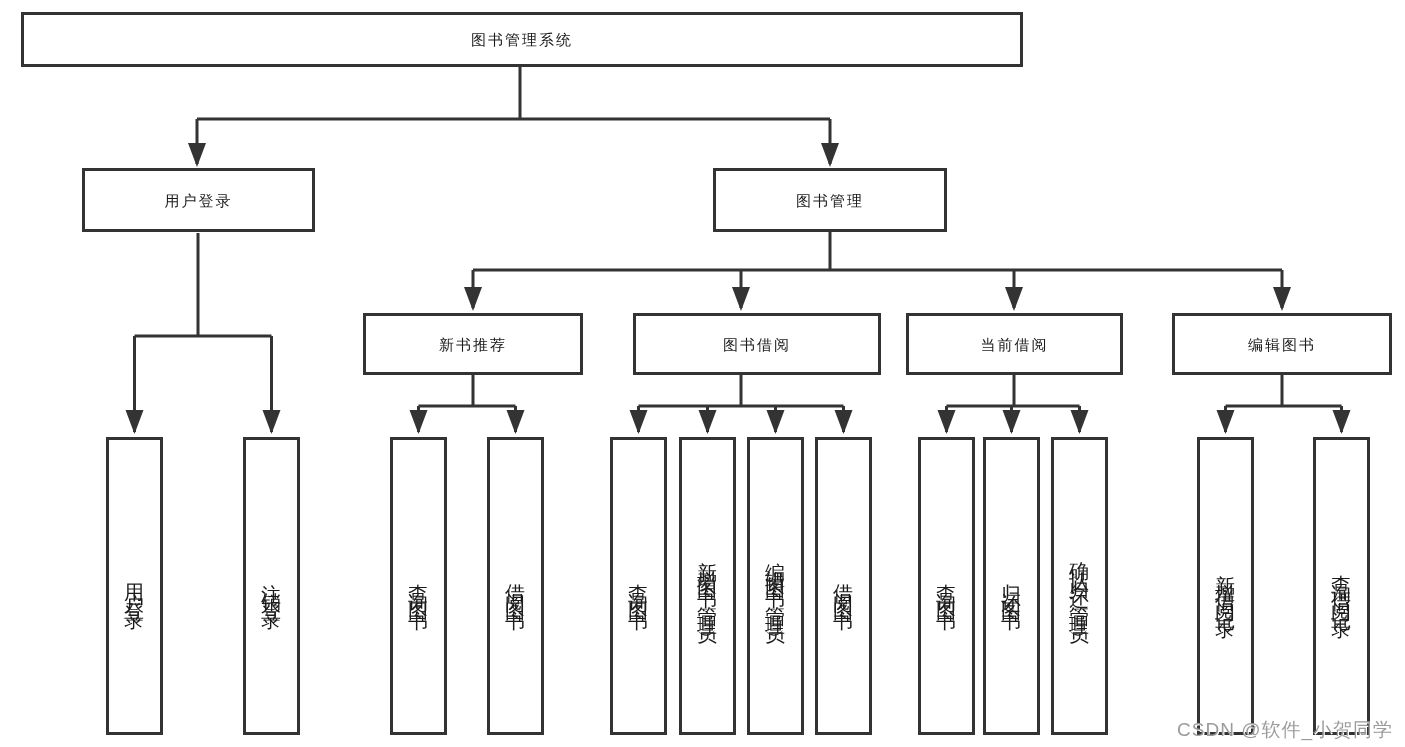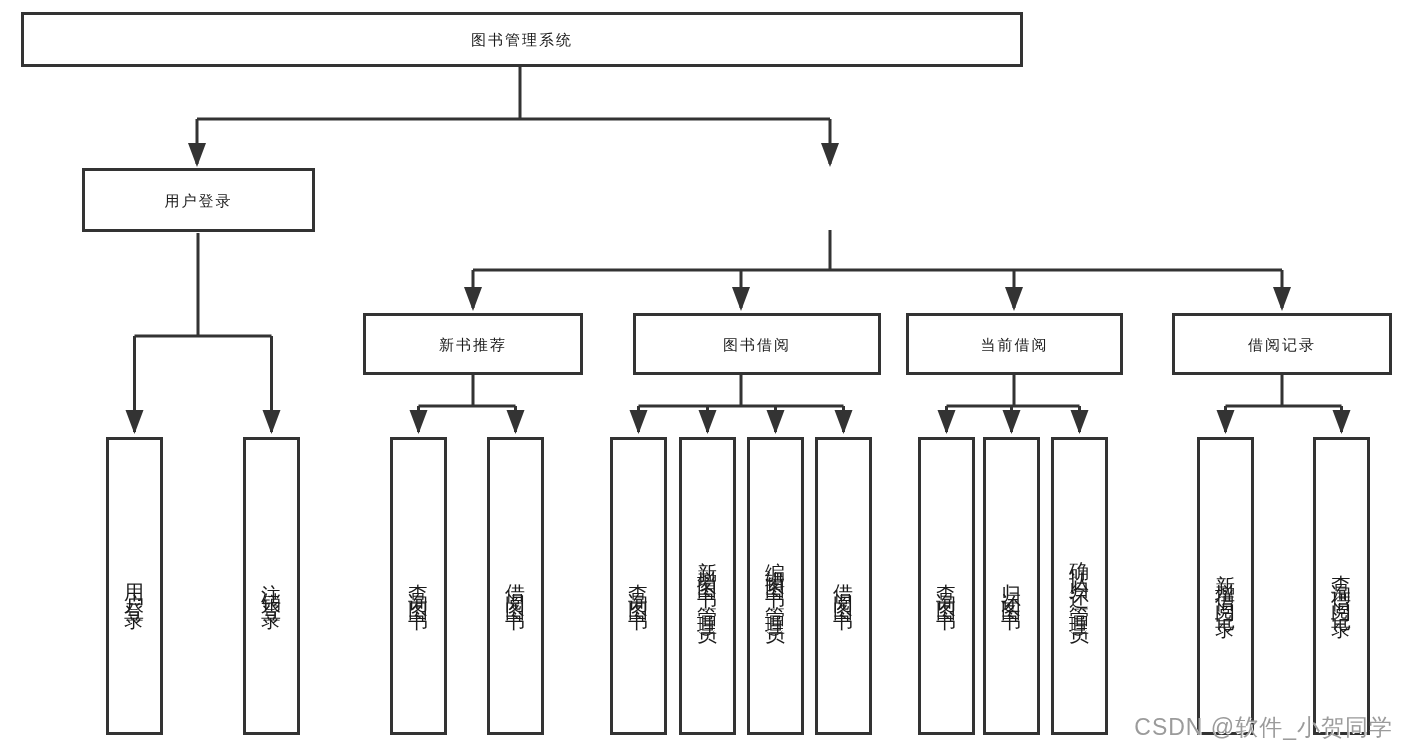--- a/index.html
+++ b/index.html
@@ -42,21 +42,21 @@
     writing-mode: vertical-rl;
     text-orientation: mixed;
     font-size: 20px;
     letter-spacing: 9px;
     line-height: 1;
   }
   .watermark {
     position: absolute;
     right: 12px;
     bottom: 4px;
-    font-size: 23px;
+    font-size: 19px;
     color: #9b9b9b;
     text-shadow: 1px 1px 0 #ffffff;
     letter-spacing: 1px;
     white-space: nowrap;
   }
 </style>
 </head>
 <body>
 
 <div class="canvas">
@@ -104,32 +104,35 @@
     </g>
   </svg>
 
   <div class="node h-node" style="left:21px; top:12px; width:1002px; height:55px;">
     <span>图书管理系统</span>
   </div>
 
   <div class="node h-node" style="left:82px; top:168px; width:233px; height:64px;">
     <span>用户登录</span>
   </div>
+  <div class="node h-node" style="left:713px; top:168px; width:234px; height:64px;">
+    <span>图书管理</span>
+  </div>
 
   <div class="node h-node" style="left:363px; top:313px; width:220px; height:62px;">
     <span>新书推荐</span>
   </div>
   <div class="node h-node" style="left:633px; top:313px; width:248px; height:62px;">
     <span>图书借阅</span>
   </div>
   <div class="node h-node" style="left:906px; top:313px; width:217px; height:62px;">
     <span>当前借阅</span>
   </div>
   <div class="node h-node" style="left:1172px; top:313px; width:220px; height:62px;">
-    <span>借阅记录</span>
+    <span>编辑图书</span>
   </div>
 
   <div class="node leaf" style="left:106px; top:437px; width:57px; height:298px;">
     <span>用户登录</span>
   </div>
   <div class="node leaf" style="left:243px; top:437px; width:57px; height:298px;">
     <span>注销登录</span>
   </div>
 
   <div class="node leaf" style="left:390px; top:437px; width:57px; height:298px;">

